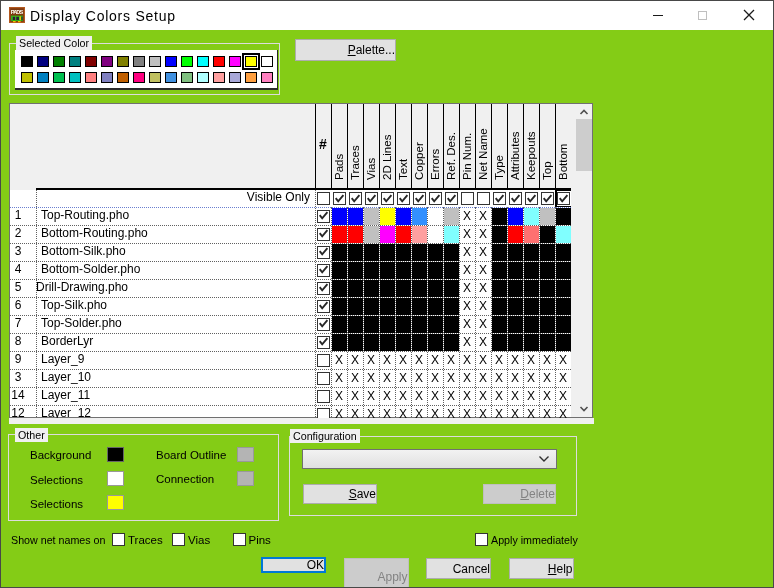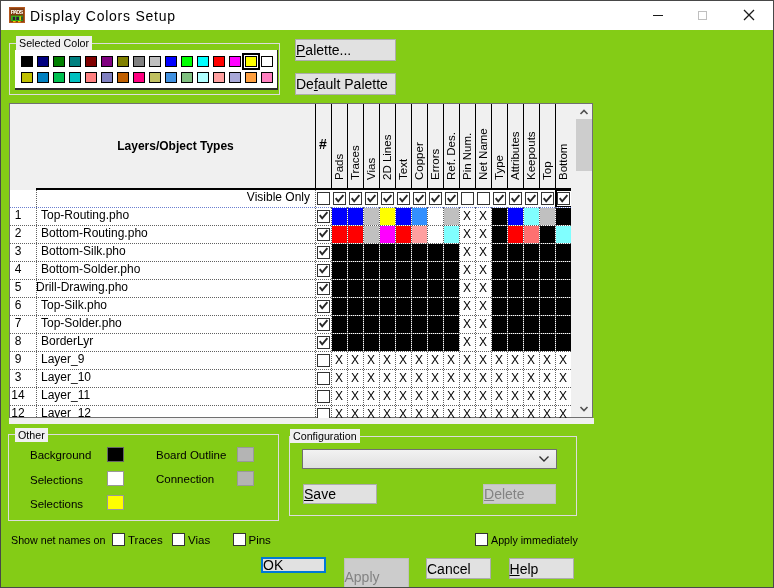--- a/index.html
+++ b/index.html
@@ -1,21 +1,21 @@
 <!DOCTYPE html>
 <html><head><meta charset="utf-8"><style>
 html,body{margin:0;padding:0}
 body{width:774px;height:588px;font-family:"Liberation Sans",sans-serif;-webkit-font-smoothing:antialiased}
 #w{position:absolute;left:0;top:0;width:774px;height:588px;background:#84cc16;border:1px solid #484848;box-sizing:border-box;overflow:hidden}
 .ab{position:absolute}
 .t12{font-size:11.5px;line-height:14px;color:#000;white-space:nowrap}
 .t13{font-size:12px;line-height:14px;color:#000;white-space:nowrap}
 .grp{position:absolute;border:1px solid #DCDCDC;box-sizing:border-box}
 .glab{position:absolute;font-size:10.7px;line-height:14px;background:#F0F0F0;padding:0 3px;white-space:nowrap}
-.btn{position:absolute;background:#E1E1E1;border:1px solid #ADADAD;box-sizing:border-box;font-size:14px;color:#000;text-align:center;display:flex;align-items:center;justify-content:flex-start}
+.btn{position:absolute;background:#E1E1E1;border:1px solid #ADADAD;box-sizing:border-box;font-size:12px;color:#000;text-align:center;display:flex;align-items:center;justify-content:flex-end}
 .btn.dis{background:#CCCCCC;border-color:#BFBFBF;color:#838383}
 .cb{position:absolute;width:13px;height:13px;background:#fff;border:1.5px solid #333;box-sizing:border-box}
 .vline{position:absolute;width:1px;background:#000}
 .dv{position:absolute;width:0;border-left:1px dotted #606060}
 .dh{position:absolute;height:0;border-top:1px dotted #606060}
 .cell{position:absolute;width:15px;height:17px}
 .xc{position:absolute;width:16px;height:18px;font-size:12px;color:#000;text-align:center;line-height:17px}
 .vtxt{position:absolute;font-size:11.5px;line-height:14px;white-space:nowrap;transform:rotate(-90deg);transform-origin:0 100%}
 .sw{position:absolute;box-sizing:border-box;border:1px solid #000}
 </style></head><body>
@@ -74,44 +74,40 @@
 <div class="sw" style="left:180.5px;top:72px;width:12px;height:11px;background:#80C080"></div>
 <div class="sw" style="left:196.5px;top:72px;width:12px;height:11px;background:#B0FFFF"></div>
 <div class="sw" style="left:212.5px;top:72px;width:12px;height:11px;background:#FFA0A0"></div>
 <div class="sw" style="left:228.5px;top:72px;width:12px;height:11px;background:#A8A8D8"></div>
 <div class="sw" style="left:244.5px;top:72px;width:12px;height:11px;background:#FFA040"></div>
 <div class="sw" style="left:260.5px;top:72px;width:12px;height:11px;background:#FF80C0"></div>
 <div class="ab" style="left:241.5px;top:53px;width:18px;height:17px;border:2px solid #000;box-sizing:border-box"></div>
 <div class="btn" style="left:295px;top:39px;width:101px;height:22px">
         <span><u>P</u>alette...</span>
       </div>
-<div class="btn" style="left:295px;top:73px;width:101px;height:22px">
-        <span>De<u>f</u>ault Palette</span>
-      </div>
 <div class="ab" style="left:9px;top:103px;width:584px;height:315px;border:1px solid #707070;background:#F0F0F0;box-sizing:border-box"></div>
 <div class="ab" style="left:10px;top:190px;width:561px;height:227px;background:#fff"></div>
 <div class="vline" style="left:315px;top:104px;height:84px"></div>
 <div class="vline" style="left:331px;top:104px;height:84px"></div>
 <div class="vline" style="left:347px;top:104px;height:84px"></div>
 <div class="vline" style="left:363px;top:104px;height:84px"></div>
 <div class="vline" style="left:379px;top:104px;height:84px"></div>
 <div class="vline" style="left:395px;top:104px;height:84px"></div>
 <div class="vline" style="left:411px;top:104px;height:84px"></div>
 <div class="vline" style="left:427px;top:104px;height:84px"></div>
 <div class="vline" style="left:443px;top:104px;height:84px"></div>
 <div class="vline" style="left:459px;top:104px;height:84px"></div>
 <div class="vline" style="left:475px;top:104px;height:84px"></div>
 <div class="vline" style="left:491px;top:104px;height:84px"></div>
 <div class="vline" style="left:507px;top:104px;height:84px"></div>
 <div class="vline" style="left:523px;top:104px;height:84px"></div>
 <div class="vline" style="left:539px;top:104px;height:84px"></div>
 <div class="vline" style="left:555px;top:104px;height:84px"></div>
 <div class="vline" style="left:571px;top:104px;height:84px"></div>
 <div class="ab" style="left:36px;top:188px;width:536px;height:2px;background:#000"></div>
-<div class="ab" style="left:36px;top:139px;width:279px;text-align:center;font-weight:bold;font-size:12px;line-height:14px">Layers/Object Types</div>
 <div class="ab" style="left:315px;top:136px;width:16px;text-align:center;font-size:14px;font-weight:bold">#</div>
 <div class="vtxt" style="left:346px;top:166px">Pads</div>
 <div class="vtxt" style="left:362px;top:166px">Traces</div>
 <div class="vtxt" style="left:378px;top:166px">Vias</div>
 <div class="vtxt" style="left:394px;top:166px">2D Lines</div>
 <div class="vtxt" style="left:410px;top:166px">Text</div>
 <div class="vtxt" style="left:426px;top:166px">Copper</div>
 <div class="vtxt" style="left:442px;top:166px">Errors</div>
 <div class="vtxt" style="left:458px;top:166px">Ref. Des.</div>
 <div class="vtxt" style="left:474px;top:166px">Pin Num.</div>

